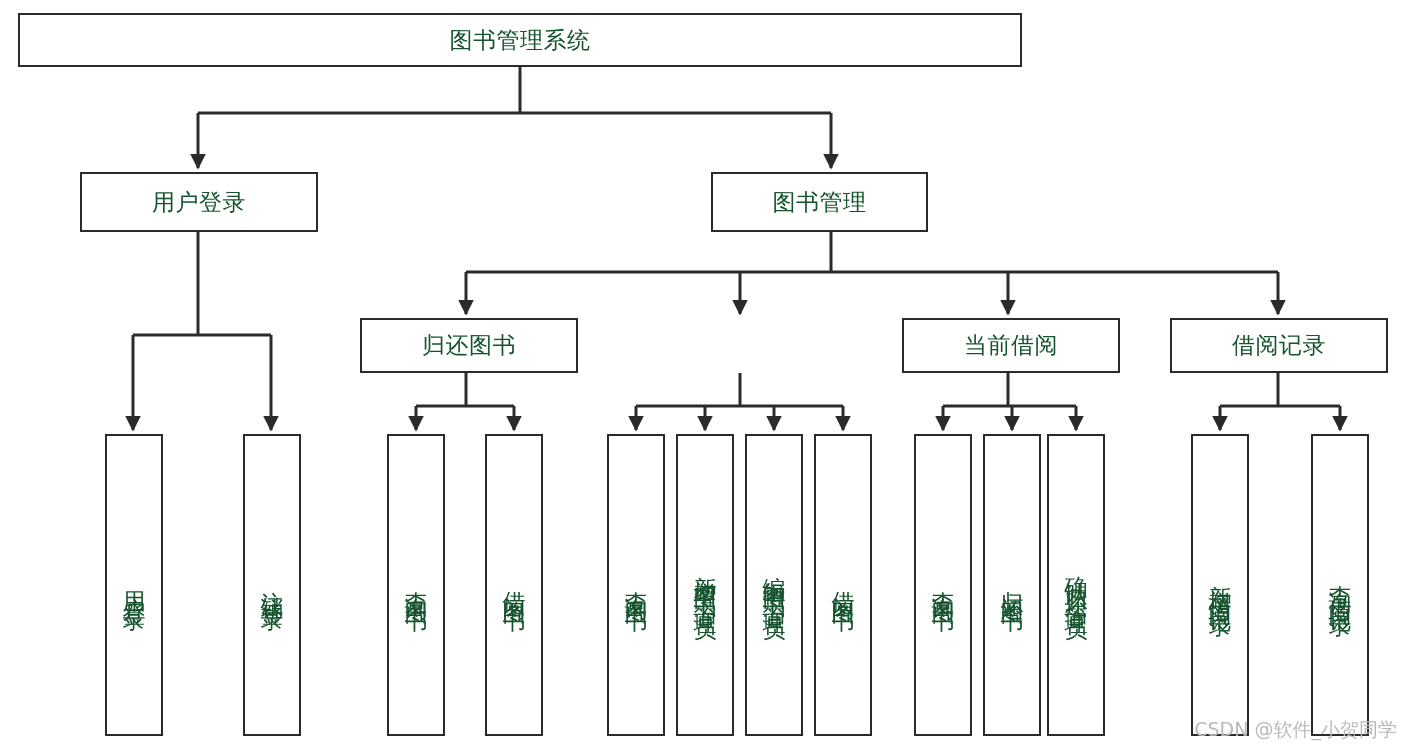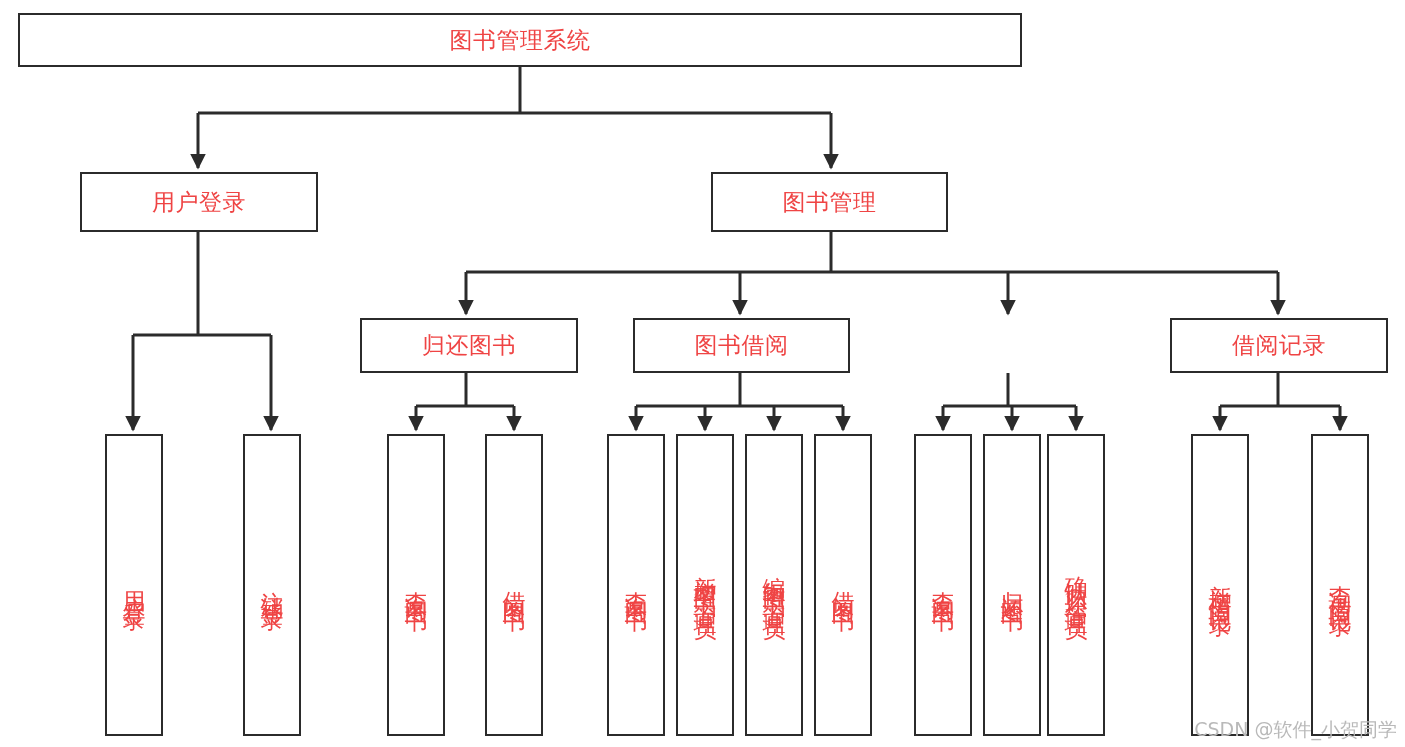--- a/index.html
+++ b/index.html
@@ -30,21 +30,21 @@
     position: absolute;
     box-sizing: border-box;
     background: #ffffff;
     border: 2.5px solid #2b2b2b;
     display: flex;
     align-items: center;
     justify-content: center;
     z-index: 2;
   }
   .node .label {
-    color: #ef4444;
+    color: #14532d;
     letter-spacing: 0.5px;
     line-height: 1.25;
     white-space: nowrap;
   }
   
   .node.horiz .label {
     font-size: 23px;
   }
   .node.root .label {
     font-size: 23px;
@@ -131,29 +131,29 @@
     </g>
   </svg>
 
   <div class="node root horiz" style="left:18px; top:13px; width:1004px; height:54px;">
     <span class="label">图书管理系统</span>
   </div>
 
   <div class="node horiz" style="left:80px; top:172px; width:238px; height:60px;">
     <span class="label">用户登录</span>
   </div>
-  <div class="node horiz" style="left:711px; top:172px; width:237px; height:60px;">
+  <div class="node horiz" style="left:711px; top:172px; width:217px; height:60px;">
     <span class="label">图书管理</span>
   </div>
 
   <div class="node horiz" style="left:360px; top:318px; width:218px; height:55px;">
     <span class="label">归还图书</span>
   </div>
-  <div class="node horiz" style="left:633px; top:318px; width:217px; height:55px;">
-    <span class="label">图书借阅</span>
+  <div class="node horiz" style="left:902px; top:318px; width:218px; height:55px;">
+    <span class="label">当前借阅</span>
   </div>
   <div class="node horiz" style="left:1170px; top:318px; width:218px; height:55px;">
     <span class="label">借阅记录</span>
   </div>
 
   <div class="node leaf" style="left:105px; top:434px; width:58px; height:302px;">
     <span class="label">用户登录</span>
   </div>
   <div class="node leaf" style="left:243px; top:434px; width:58px; height:302px;">
     <span class="label">注销登录</span>

